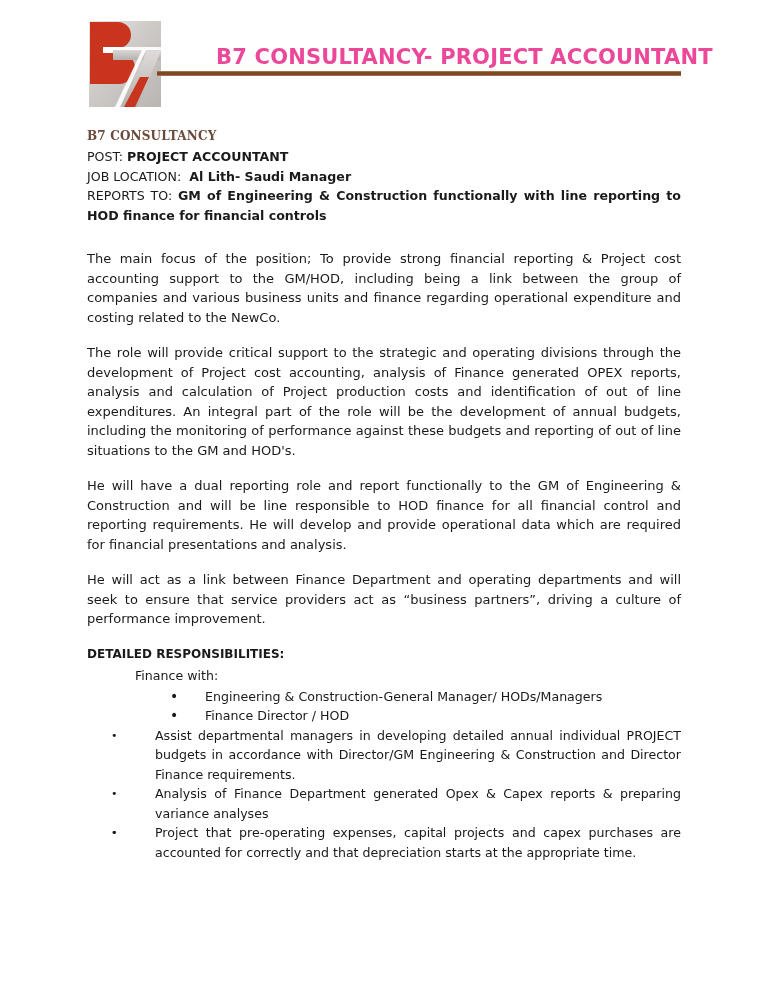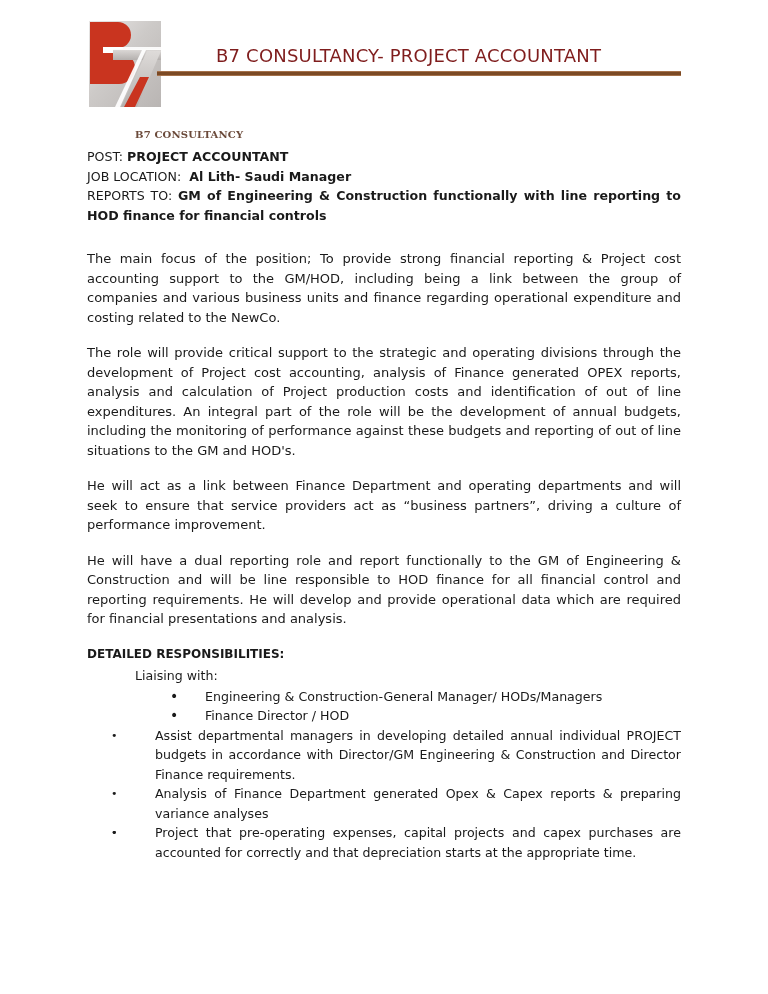--- a/index.html
+++ b/index.html
@@ -44,37 +44,36 @@
     top: 0;
     width: 76px;
     height: 90px;
   }
   .logo-caption {
     position: absolute;
     left: 0;
     top: 110px;
     width: 76px;
     font-family: "DejaVu Serif", serif;
-    font-size: 10px;
+    font-size: 12px;
     font-weight: 700;
     letter-spacing: 0.18px;
     color: #6b4a3a;
     white-space: nowrap;
-    margin-left: 48px;
   }
 
   .header-title {
     position: absolute;
     left: 216px;
     top: 45px;
     font-family: "DejaVu Sans", sans-serif;
-    font-size: 18px;
-    font-weight: 400;
+    font-size: 21px;
+    font-weight: 700;
     letter-spacing: 0.2px;
-    color: #7f1d1d;
+    color: #ec4899;
     white-space: nowrap;
   }
 
   .header-rule {
     position: absolute;
     left: 157px;
     top: 71px;
     width: 524px;
     height: 5px;
   }
@@ -249,26 +248,26 @@
       <span class="meta-line">
         <span class="meta-label">JOB LOCATION:</span><span>&nbsp;&nbsp;</span><span class="meta-value">Al Lith- Saudi Manager</span>
       </span>
       <span class="meta-line">
         <span class="meta-label">REPORTS TO:</span><span>&nbsp;</span><span class="meta-value">GM of Engineering &amp; Construction functionally with line reporting to HOD finance for financial controls</span>
       </span>
     </div>
 
     <p class="para">The main focus of the position; To provide strong financial reporting &amp; Project cost accounting support to the GM/HOD, including being a link between the group of companies and various business units and finance regarding operational expenditure and costing related to the NewCo.</p>
     <p class="para">The role will provide critical support to the strategic and operating divisions through the development of Project cost accounting, analysis of Finance generated OPEX reports, analysis and calculation of Project production costs and identification of out of line expenditures. An integral part of the role will be the development of annual budgets, including the monitoring of performance against these budgets and reporting of out of line situations to the GM and HOD's.</p>
+    <p class="para">He will have a dual reporting role and report functionally to the GM of Engineering &amp; Construction and will be line responsible to HOD finance for all financial control and reporting requirements. He will develop and provide operational data which are required for financial presentations and analysis.</p>
     <p class="para">He will act as a link between Finance Department and operating departments and will seek to ensure that service providers act as “business partners”, driving a culture of performance improvement.</p>
-    <p class="para">He will have a dual reporting role and report functionally to the GM of Engineering &amp; Construction and will be line responsible to HOD finance for all financial control and reporting requirements. He will develop and provide operational data which are required for financial presentations and analysis.</p>
 
     <div class="section-heading">DETAILED RESPONSIBILITIES:</div>
 
-    <div class="sub-intro">Liaising with:</div>
+    <div class="sub-intro">Finance with:</div>
 
     <ul class="bullets level2">
       <li>
         <span class="bullet-dot">•</span>
         <span>Engineering &amp; Construction-General Manager/ HODs/Managers</span>
       </li>
       <li>
         <span class="bullet-dot">•</span>
         <span>Finance Director / HOD</span>
       </li>

